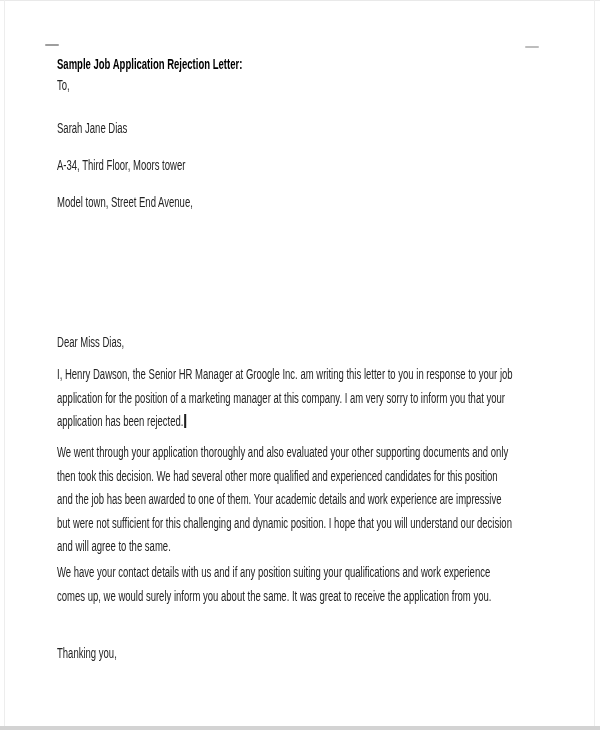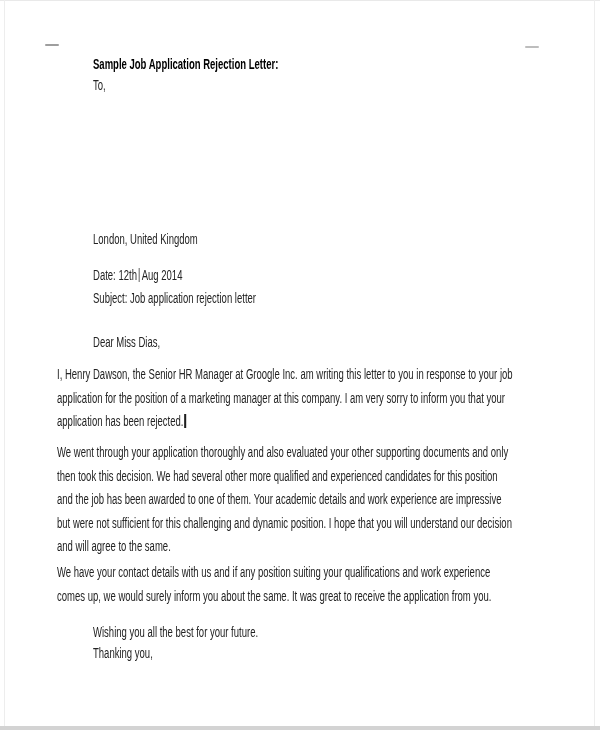--- a/index.html
+++ b/index.html
@@ -20,21 +20,21 @@
   .edge-right  { position: absolute; top: 0; bottom: 0; left: 594px; width: 1px; background: #ededed; }
   .bottom-bar  { position: absolute; left: 0; right: 0; bottom: 0; height: 4px; background: #d3d3d3; }
   .crop { position: absolute; height: 2px; width: 14px; border-radius: 1px; }
   .crop.left  { left: 45px;  top: 44px; background: #9e9e9e; }
   .crop.right { left: 525px; top: 46px; background: #bdbdbd; }
 
   
   .line {
     position: absolute; left: 57px;
     font-size: 14px; line-height: 17px;
-    color: #232323; white-space: nowrap; margin-left: 36px;
+    color: #232323; white-space: nowrap;
   }
   .tx {
     display: inline-block;
     transform: scaleX(0.68);
     transform-origin: 0 50%;
     white-space: nowrap;
   }
   .title { font-weight: bold; color: #000000; }
 
   .para { position: absolute; left: 57px; font-size: 14px; color: #232323; }
@@ -57,33 +57,31 @@
   <div class="crop right"></div>
 
   <div class="line title" style="top:56px">
     <span class="tx">Sample Job Application Rejection Letter:</span>
   </div>
 
   <div class="line" style="top:77px">
     <span class="tx">To,</span>
   </div>
 
-  <div class="line" style="top:231px">
-    <span class="tx">London, United Kingdom</span>
+  <div class="line" style="top:120px">
+    <span class="tx">Sarah Jane Dias</span>
+  </div>
+  <div class="line" style="top:157px">
+    <span class="tx">A-34, Third Floor, Moors tower</span>
+  </div>
+  <div class="line" style="top:194px">
+    <span class="tx">Model town, Street End Avenue,</span>
   </div>
 
-  <div class="line" style="top:267px">
-    <span class="tx">
-      <span>Date: 12th</span><span class="cursor gray"></span><span>Aug 2014</span>
-    </span>
-  </div>
 
-  <div class="line" style="top:290px">
-    <span class="tx">Subject: Job application rejection letter</span>
-  </div>
 
   <div class="line" style="top:334px">
     <span class="tx">Dear Miss Dias,</span>
   </div>
 
   <div class="para" style="top:363px">
     <div class="pline"><span class="tx">I, Henry Dawson, the Senior HR Manager at Groogle Inc. am writing this letter to you in response to your job</span></div>
     <div class="pline"><span class="tx">application for the position of a marketing manager at this company. I am very sorry to inform you that your</span></div>
     <div class="pline">
       <span class="tx">
@@ -98,21 +96,18 @@
     <div class="pline"><span class="tx">and the job has been awarded to one of them. Your academic details and work experience are impressive</span></div>
     <div class="pline"><span class="tx">but were not sufficient for this challenging and dynamic position. I hope that you will understand our decision</span></div>
     <div class="pline"><span class="tx">and will agree to the same.</span></div>
   </div>
 
   <div class="para" style="top:561px">
     <div class="pline"><span class="tx">We have your contact details with us and if any position suiting your qualifications and work experience</span></div>
     <div class="pline"><span class="tx">comes up, we would surely inform you about the same. It was great to receive the application from you.</span></div>
   </div>
 
-  <div class="line" style="top:624px">
-    <span class="tx">Wishing you all the best for your future.</span>
-  </div>
 
   <div class="line" style="top:645px">
     <span class="tx">Thanking you,</span>
   </div>
 
 </div>
 
 </body></html>

